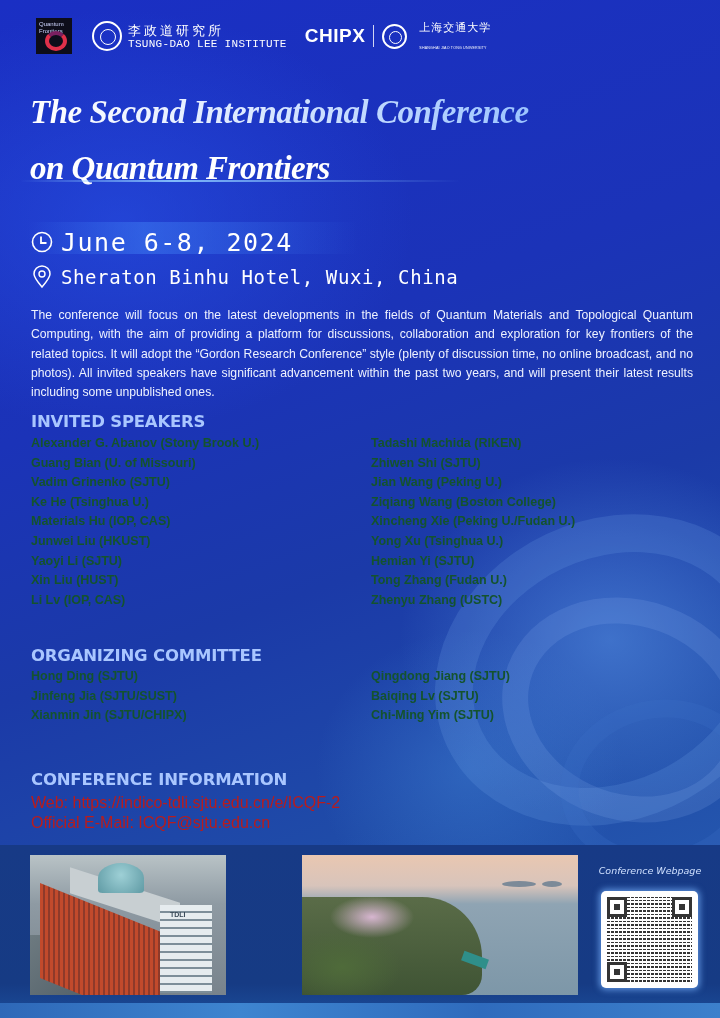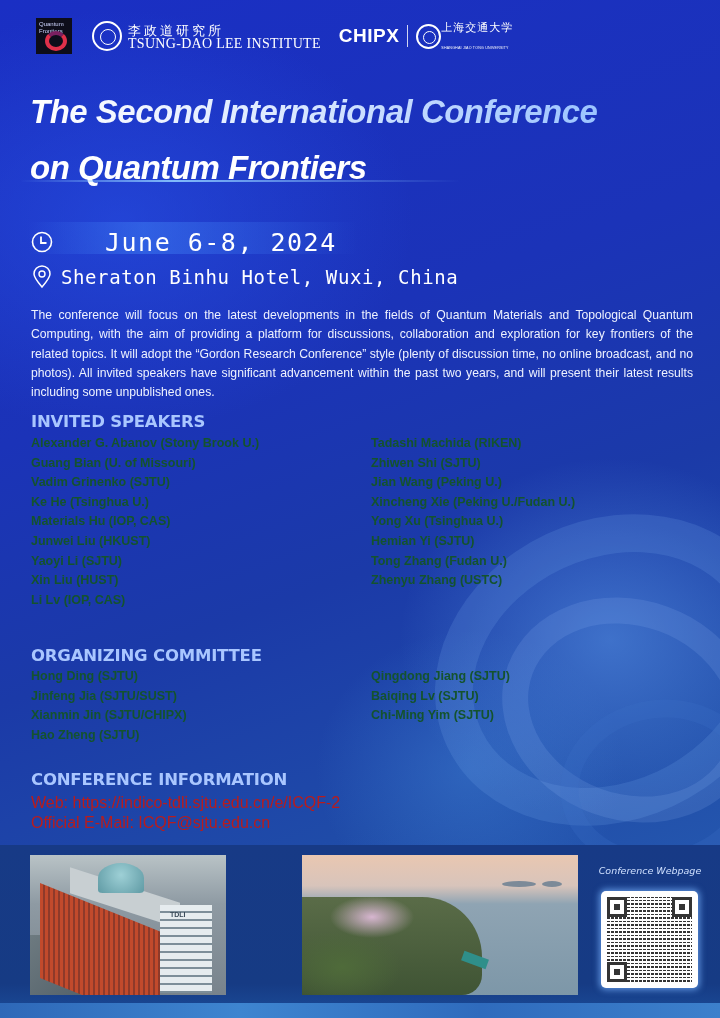--- a/index.html
+++ b/index.html
@@ -23,40 +23,40 @@
     
     .logo-bar { position: absolute; top: 18px; left: 36px; height: 36px; display: flex; align-items: center; }
     .qf-logo { width: 36px; height: 36px; background: #0d0d1a; position: relative; overflow: hidden; }
     .qf-logo .qf-text { position: absolute; left: 3px; top: 3px; font-size: 6px; line-height: 7px; color: #cfd6ff; }
     .qf-logo .qf-ring { position: absolute; left: 9px; top: 13px; width: 22px; height: 20px; border-radius: 50%; border: 4px solid #e0304a; border-top-color: #7a1f60; }
     .seal { width: 30px; height: 30px; border-radius: 50%; border: 2px solid #fff; position: relative; }
     .seal::after { content: ""; position: absolute; left: 6px; top: 6px; width: 14px; height: 14px; border-radius: 50%; border: 1.5px solid #fff; }
     .tdli { margin-left: 20px; display: flex; align-items: center; }
     .tdli-words { margin-left: 6px; display: flex; flex-direction: column; }
     .tdli-cn { font-family: "DejaVu Serif", serif; font-size: 13px; letter-spacing: 3px; line-height: 16px; }
-    .tdli-en { font-family: Liberation Serif, serif; font-size: 14px; letter-spacing: 0.3px; line-height: 10px; }
+    .tdli-en { font-family: Liberation Mono, monospace; font-size: 11px; letter-spacing: 0.3px; line-height: 10px; }
     .chipx { margin-left: 18px; font-family: "Liberation Sans", sans-serif; font-weight: bold; font-size: 19px; letter-spacing: 0.5px; }
     .vdiv { width: 1px; height: 22px; background: rgba(255,255,255,0.8); margin: 0 8px; }
     .sjtu { display: flex; align-items: center; }
     .sjtu .seal { width: 25px; height: 25px; }
     .sjtu .seal::after { left: 5px; top: 5px; width: 11px; height: 11px; }
-    .sjtu-words { margin-left: 0; display: flex; flex-direction: column; gap: 12px; }
+    .sjtu-words { margin-left: 12px; display: flex; flex-direction: column; gap: 12px; }
     .sjtu-cn { font-family: "DejaVu Serif", serif; font-size: 11px; letter-spacing: 1px; line-height: 13px; }
     .sjtu-en { font-size: 3.6px; letter-spacing: 0.2px; line-height: 5px; }
 
     
-    .title { position: absolute; left: 30px; top: 84px; font-family: Liberation Sans, sans-serif; font-style: italic; font-size: 33px; line-height: 56px; letter-spacing: -0.5px; }
+    .title { position: absolute; left: 30px; top: 84px; font-family: Liberation Serif, serif; font-style: italic; font-size: 33px; line-height: 56px; letter-spacing: -0.5px; }
     .title .l1 { display: block; background: linear-gradient(90deg, #ffffff 0%, #dbe8ff 45%, #9cc4ff 100%); -webkit-background-clip: text; background-clip: text; color: transparent; }
     .title .l2 { display: block; color: #fff; }
     .title-line { position: absolute; left: 20px; top: 180px; width: 440px; height: 2px; background: linear-gradient(90deg, rgba(120,180,255,0) 0%, rgba(140,200,255,0.9) 35%, rgba(120,180,255,0) 100%); }
 
     
     .date-band { position: absolute; left: 28px; top: 222px; width: 330px; height: 32px; background: linear-gradient(90deg, rgba(60,110,235,0.0) 0%, rgba(60,120,240,0.55) 35%, rgba(60,120,240,0.0) 100%); }
     .info-row { position: absolute; left: 31px; display: flex; align-items: center; }
-    .info-row.date { top: 222px; height: 40px; gap: 44px; }
+    .info-row.date { top: 222px; height: 40px; }
     .info-row.loc { top: 262px; height: 30px; }
     .info-row svg { margin-right: 8px; }
     .date-text { font-family: "DejaVu Sans Mono", monospace; font-size: 25px; letter-spacing: 1.5px; }
     .loc-text { font-family: "DejaVu Sans Mono", monospace; font-size: 19px; letter-spacing: 0.6px; }
 
     
     .desc { position: absolute; left: 31px; top: 306px; width: 662px; font-family: "Liberation Sans", sans-serif; font-size: 12.2px; line-height: 19.3px; color: #eef2ff; text-align: justify; }
 
     
     .section-h { position: absolute; left: 31px; font-family: "DejaVu Sans", sans-serif; font-size: 16.5px; color: #a9c6ff; letter-spacing: -0.2px; }
@@ -156,33 +156,33 @@
   <li>Materials Hu (IOP, CAS)</li>
   <li>Junwei Liu (HKUST)</li>
   <li>Yaoyi Li (SJTU)</li>
   <li>Xin Liu (HUST)</li>
   <li>Li Lv (IOP, CAS)</li>
 </ul>
 <ul class="list" style="left:371px; top:434px;">
   <li>Tadashi Machida (RIKEN)</li>
   <li>Zhiwen Shi (SJTU)</li>
   <li>Jian Wang (Peking U.)</li>
+  <li>Ziqiang Wang (Boston College)</li>
   <li>Xincheng Xie (Peking U./Fudan U.)</li>
   <li>Yong Xu (Tsinghua U.)</li>
   <li>Hemian Yi (SJTU)</li>
   <li>Tong Zhang (Fudan U.)</li>
   <li>Zhenyu Zhang (USTC)</li>
 </ul>
 
 <h2 class="section-h" style="top:646px;">ORGANIZING COMMITTEE</h2>
 <ul class="list" style="left:31px; top:667px;">
   <li>Hong Ding (SJTU)</li>
   <li>Jinfeng Jia (SJTU/SUST)</li>
   <li>Xianmin Jin (SJTU/CHIPX)</li>
-  <li>Hao Zheng (SJTU)</li>
 </ul>
 <ul class="list" style="left:371px; top:667px;">
   <li>Qingdong Jiang (SJTU)</li>
   <li>Baiqing Lv (SJTU)</li>
   <li>Chi-Ming Yim (SJTU)</li>
 </ul>
 
 <h2 class="section-h" style="top:770px;">CONFERENCE INFORMATION</h2>
 <ul class="info-lines">
   <li>Web: https://indico-tdli.sjtu.edu.cn/e/ICQF-2</li>

